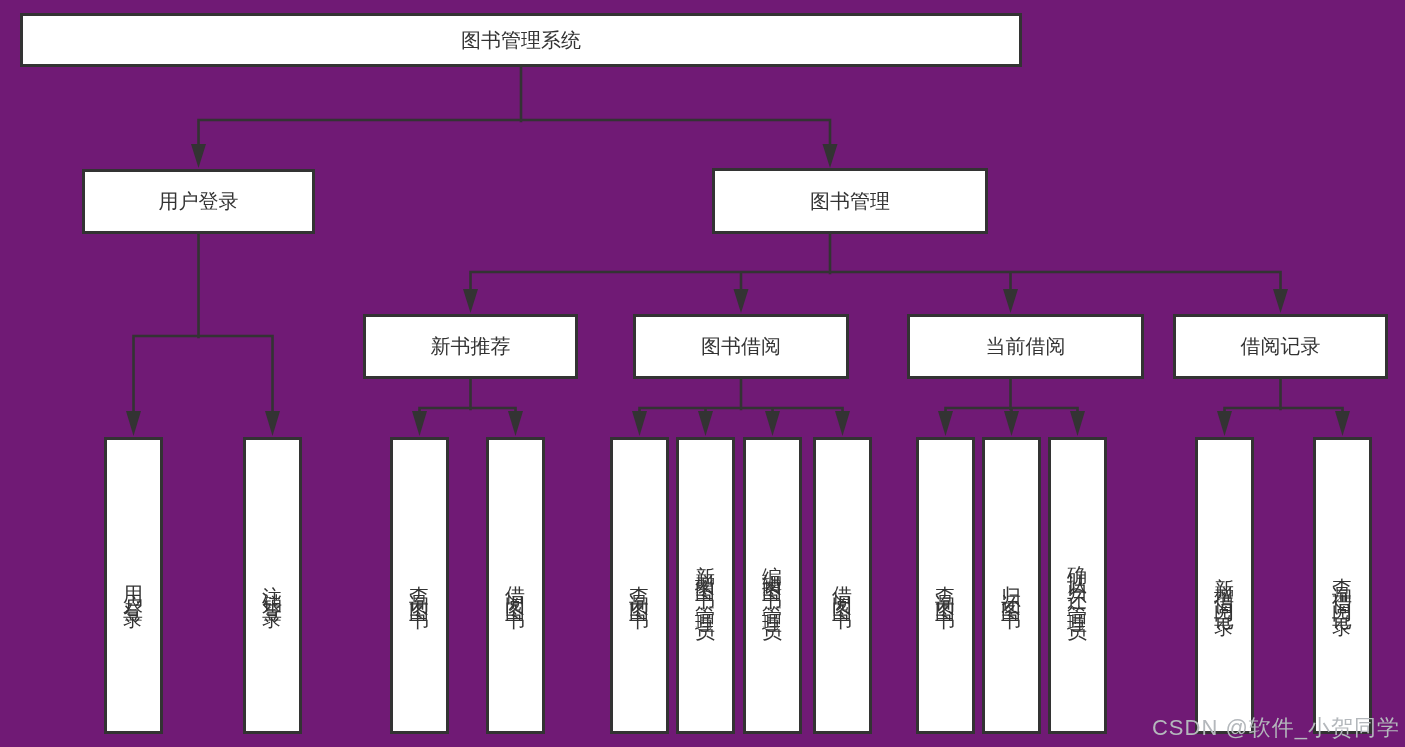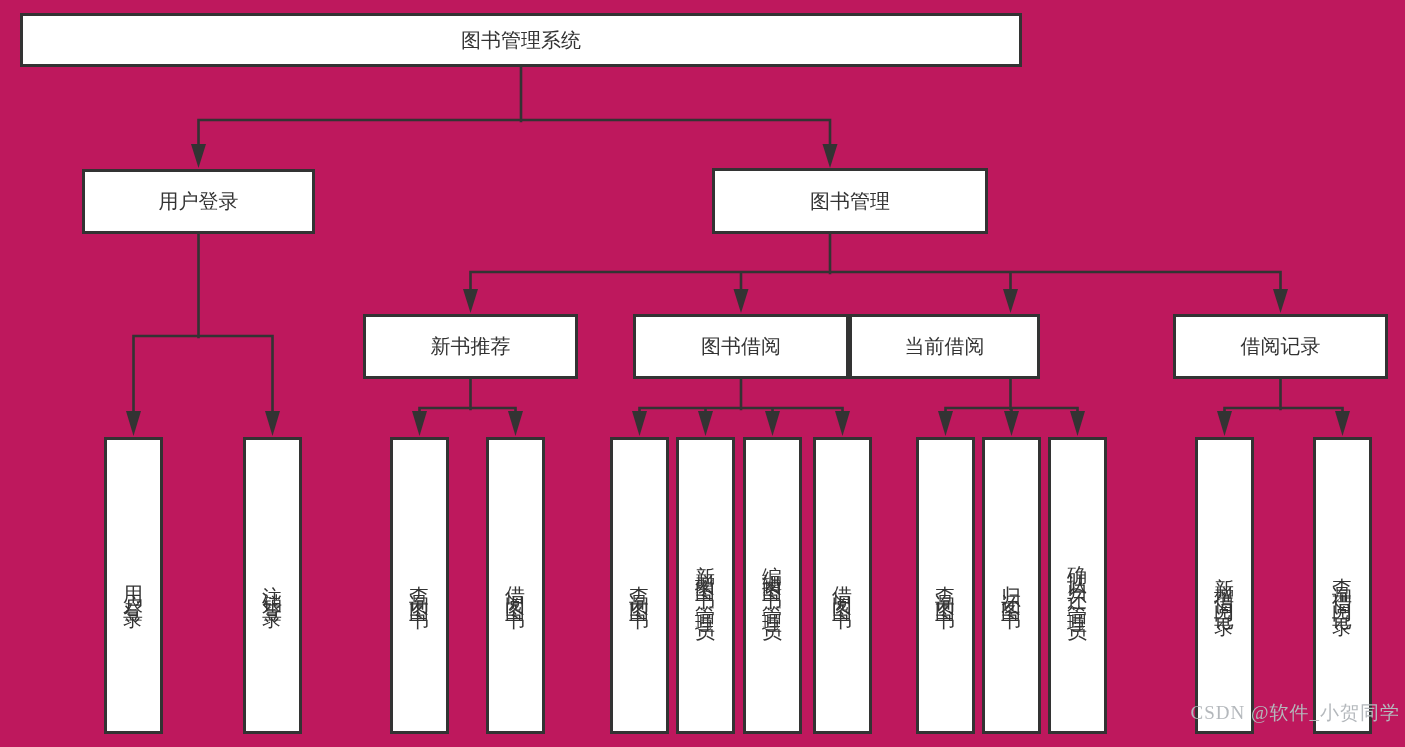--- a/index.html
+++ b/index.html
@@ -1,19 +1,19 @@
 <!DOCTYPE html>
 <html><head>
 <meta charset="utf-8">
 <style>
   html,body{margin:0;padding:0;background:#ffffff;}
   .stage{
     position:relative;
     width:1405px;height:747px;
-    background:#be185d;
+    background:#701a75;
     overflow:hidden;
     font-family:"Liberation Sans","DejaVu Sans",sans-serif;
   }
   .wires{position:absolute;left:0;top:0;width:1405px;height:747px;}
   .wires path{stroke:#333333;stroke-width:2.6;fill:none;stroke-linecap:square;}
   .wires polygon{fill:#333333;stroke:none;}
   .box{
     position:absolute;
     box-sizing:border-box;
     background:#ffffff;
@@ -26,27 +26,26 @@
   }
   .vbox span{
     writing-mode:vertical-rl;
     text-orientation:mixed;
     letter-spacing:8px;
     line-height:1;
     display:block;
   }
   .watermark{
     position:absolute;
-    right:5px;bottom:21px;
-    font-size:19px;
+    right:5px;bottom:4px;
+    font-size:22px;
     color:#b4b8bc;
     letter-spacing:1px;
     z-index:6;
     white-space:nowrap;
-    font-family:Liberation Serif, serif;
   }
 </style>
 </head>
 <body>
 
 <div class="stage">
 
   <svg class="wires" viewBox="0 0 1405 747" xmlns="http://www.w3.org/2000/svg" aria-hidden="true">
 
     <path d="M521 67 V121 M198.5 120 H830 M198.5 120 V146 M830 120 V146"></path>
@@ -93,21 +92,21 @@
   <div class="box" style="left:712px;top:168px;width:276px;height:66px">
     <span>图书管理</span>
   </div>
 
   <div class="box" style="left:363px;top:314px;width:215px;height:65px">
     <span>新书推荐</span>
   </div>
   <div class="box" style="left:633px;top:314px;width:216px;height:65px">
     <span>图书借阅</span>
   </div>
-  <div class="box" style="left:849px;top:314px;width:191px;height:65px">
+  <div class="box" style="left:907px;top:314px;width:237px;height:65px">
     <span>当前借阅</span>
   </div>
   <div class="box" style="left:1173px;top:314px;width:215px;height:65px">
     <span>借阅记录</span>
   </div>
 
   <div class="box vbox" style="left:104px;top:437px;width:59px;height:297px">
     <span>用户登录</span>
   </div>
   <div class="box vbox" style="left:243px;top:437px;width:59px;height:297px">

